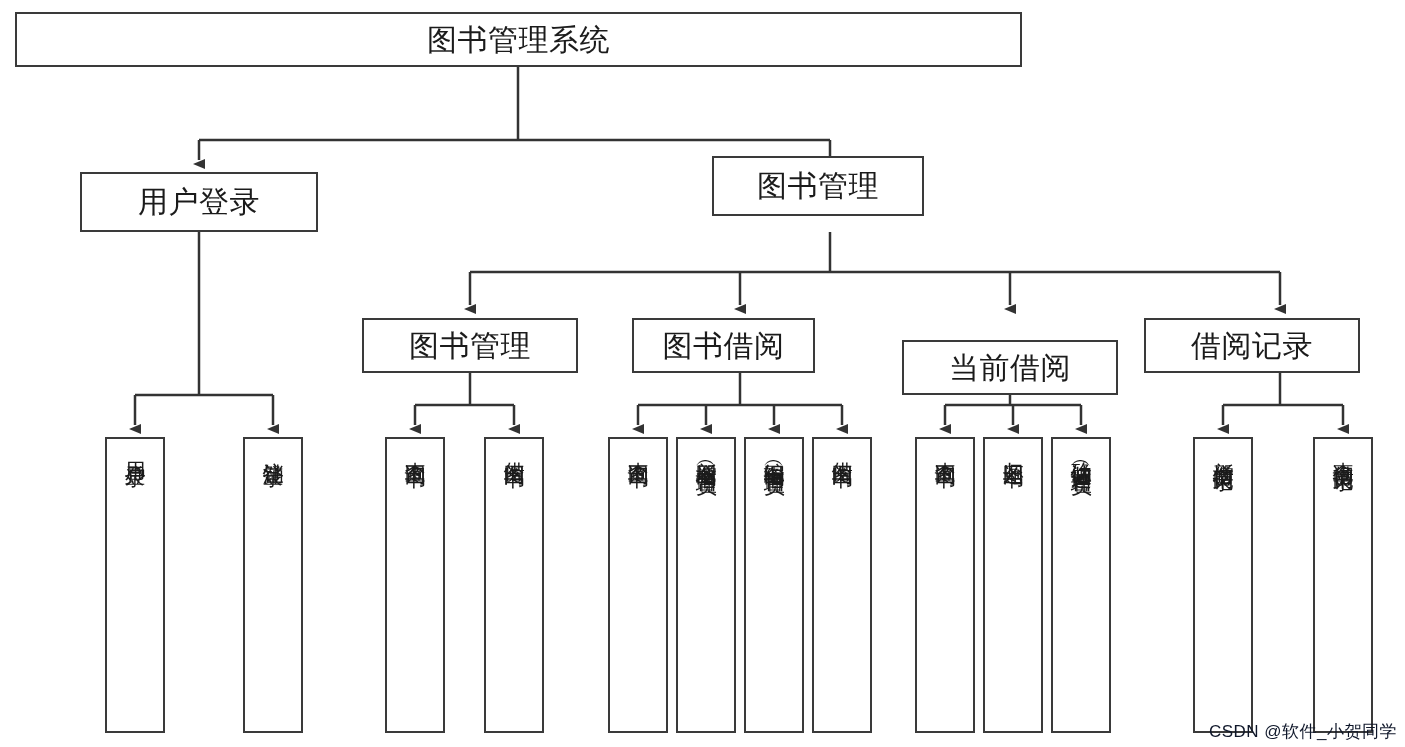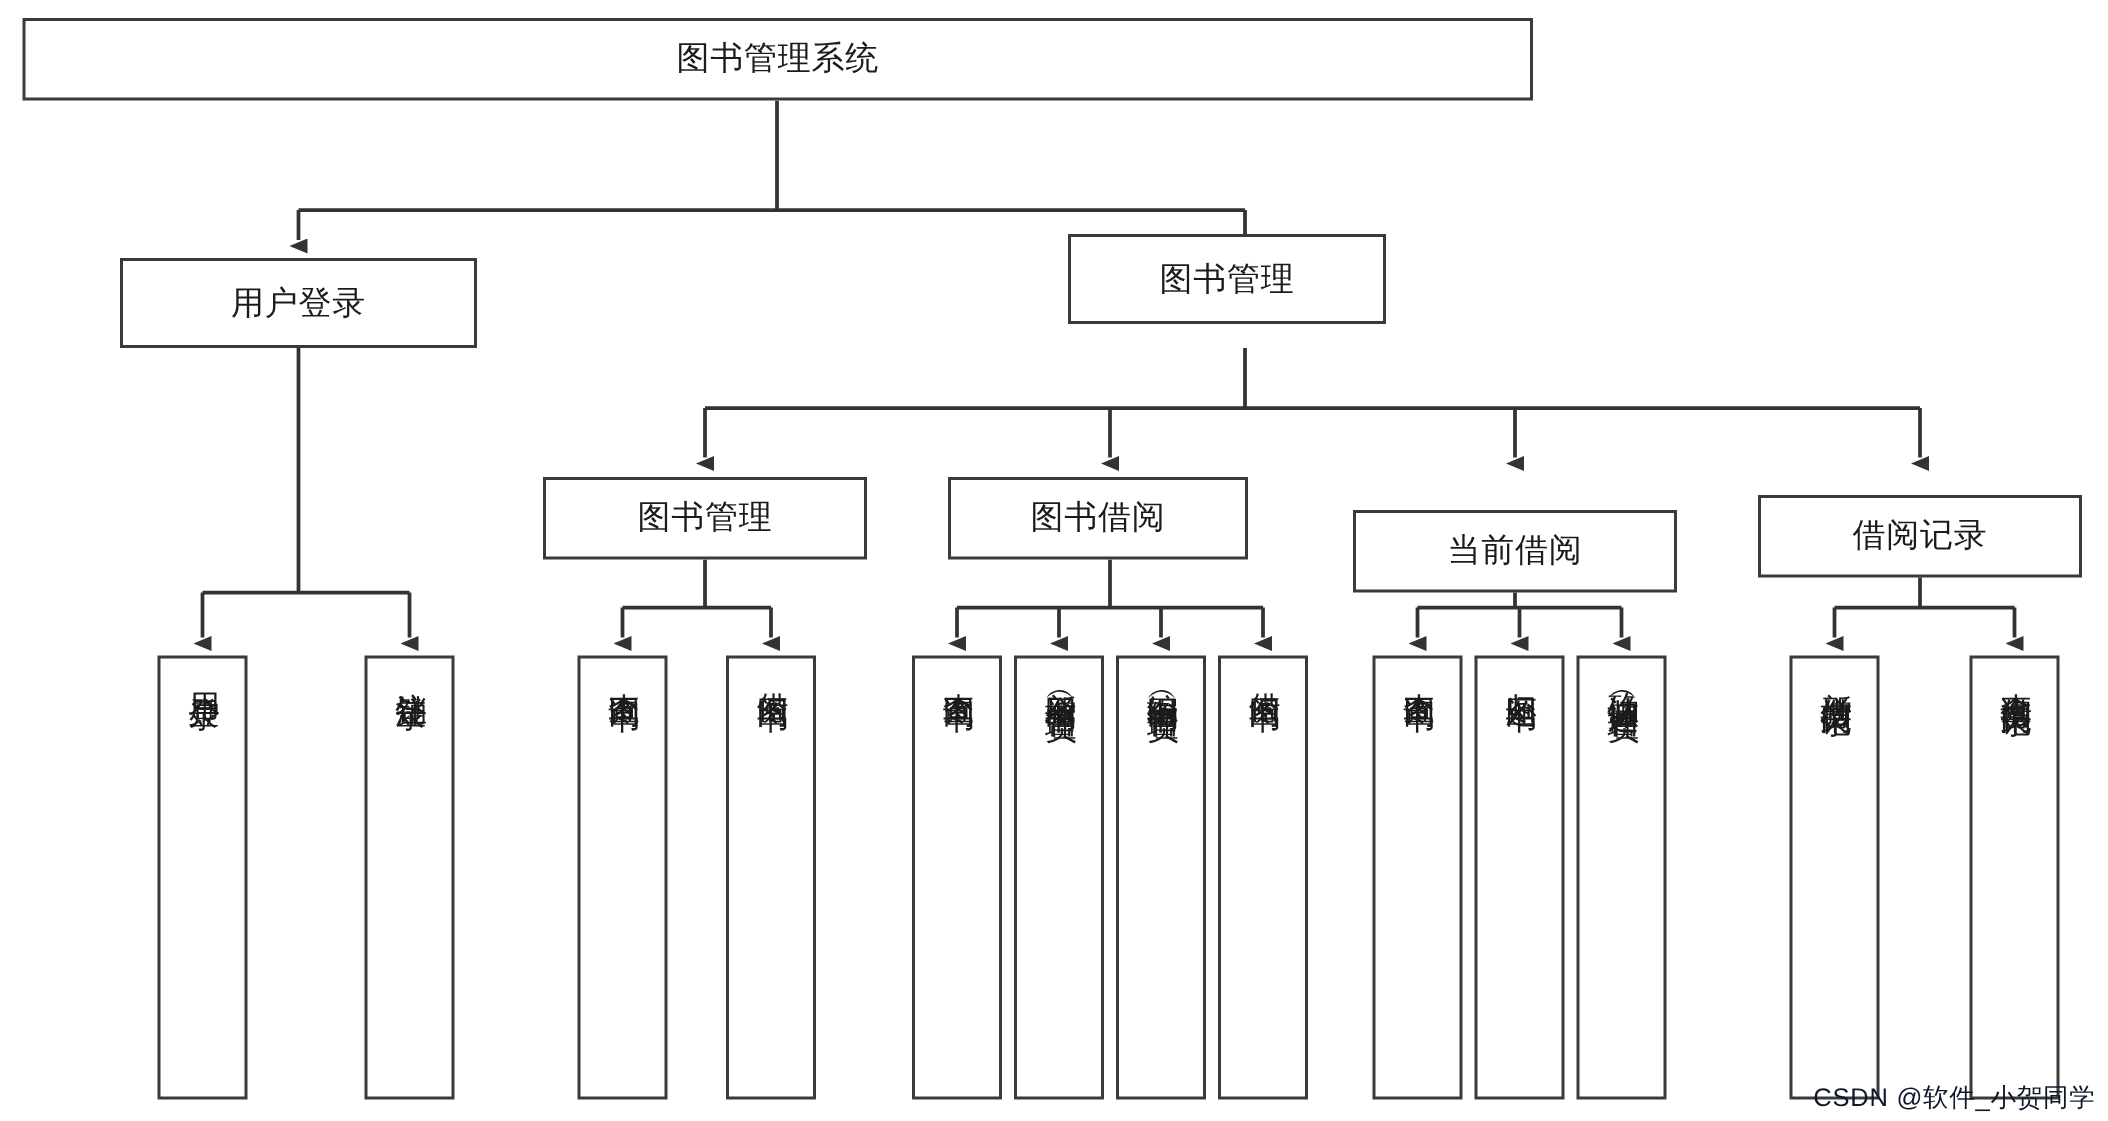--- a/index.html
+++ b/index.html
@@ -29,21 +29,21 @@
     position: absolute;
     box-sizing: border-box;
     background: #ffffff;
     border: 2px solid #3a3a3a;
     display: flex;
     align-items: center;
     justify-content: center;
     color: #1b1b1b;
   }
   .node-label {
-    font-size: 22px;
+    font-size: 30px;
     line-height: 1.2;
     letter-spacing: 0.5px;
     white-space: nowrap;
   }
   .leaf {
     align-items: flex-start;
     justify-content: center;
     padding-top: 6px;
   }
   .leaf .node-label {
@@ -139,27 +139,27 @@
   <div class="node" id="n-l2-0" style="left: 80px; top: 172px; width: 238px; height: 60px;">
     <span class="node-label">用户登录</span>
   </div>
   <div class="node" id="n-l2-1" style="left: 712px; top: 156px; width: 212px; height: 60px;">
     <span class="node-label">图书管理</span>
   </div>
 
   <div class="node" id="n-l3-0" style="left: 362px; top: 318px; width: 216px; height: 55px;">
     <span class="node-label">图书管理</span>
   </div>
-  <div class="node" id="n-l3-1" style="left: 632px; top: 318px; width: 200px; height: 55px;">
+  <div class="node" id="n-l3-1" style="left: 632px; top: 318px; width: 183px; height: 55px;">
     <span class="node-label">图书借阅</span>
   </div>
   <div class="node" id="n-l3-2" style="left: 902px; top: 318px; width: 216px; height: 55px; margin-top: 22px;">
     <span class="node-label">当前借阅</span>
   </div>
-  <div class="node" id="n-l3-3" style="left: 1172px; top: 318px; width: 216px; height: 55px; margin-top: 12px;">
+  <div class="node" id="n-l3-3" style="left: 1144px; top: 318px; width: 216px; height: 55px;">
     <span class="node-label">借阅记录</span>
   </div>
 
   <div class="node leaf" id="n-leaf-0" style="left: 105px; top: 437px; width: 60px; height: 296px;">
     <span class="node-label">用户登录</span>
   </div>
   <div class="node leaf" id="n-leaf-1" style="left: 243px; top: 437px; width: 60px; height: 296px;">
     <span class="node-label">注销登录</span>
   </div>
   <div class="node leaf" id="n-leaf-2" style="left: 385px; top: 437px; width: 60px; height: 296px;">

